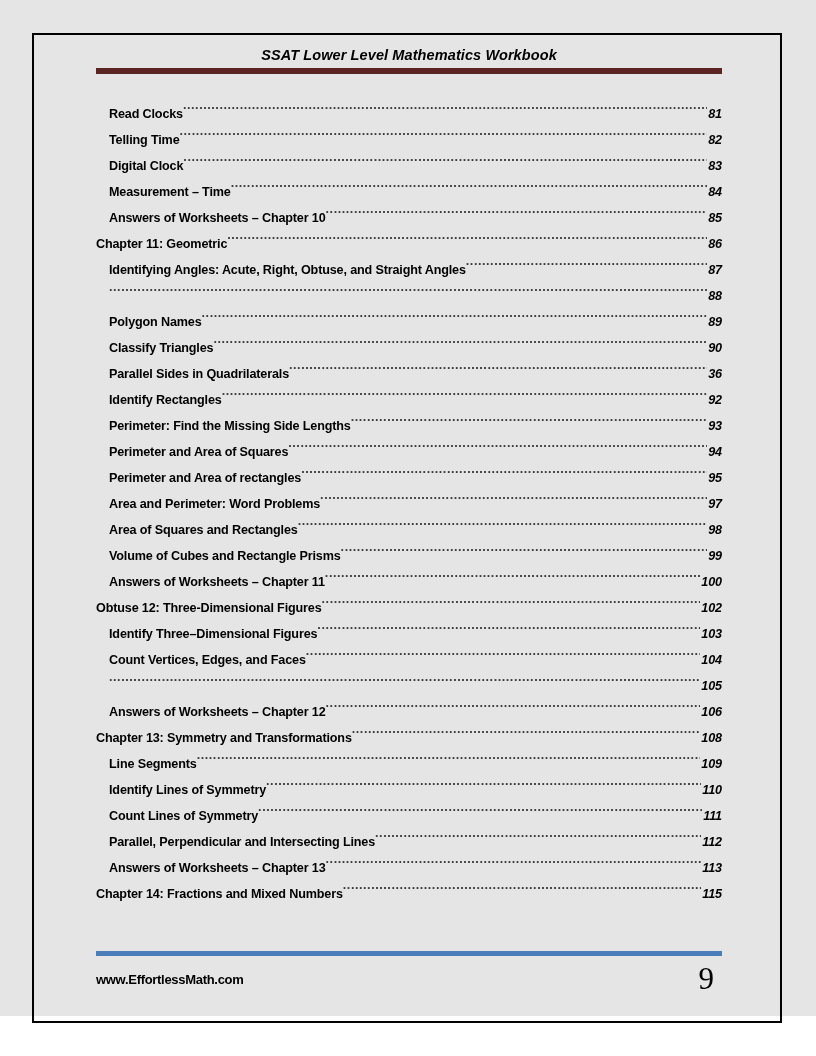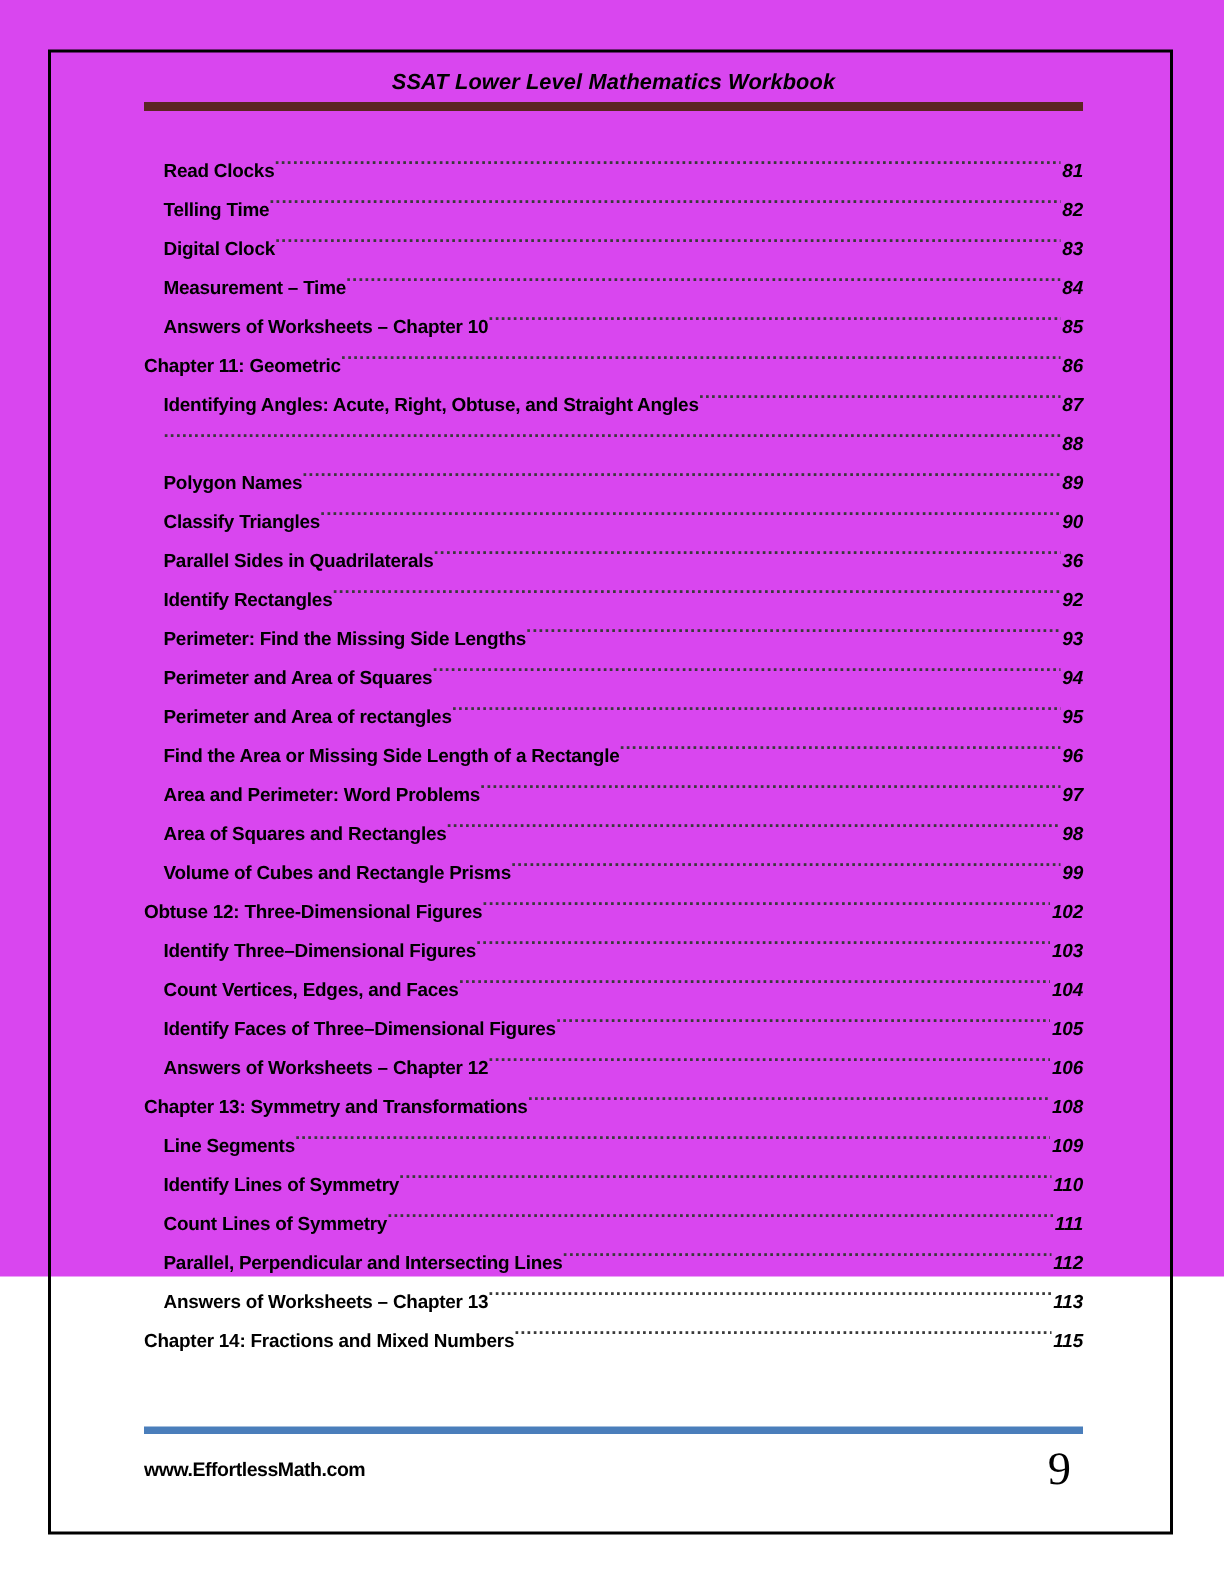--- a/index.html
+++ b/index.html
@@ -15,22 +15,22 @@
     font-family: "Liberation Sans", "DejaVu Sans", sans-serif;
     -webkit-font-smoothing: antialiased;
   }
 
   
   #page {
     position: absolute;
     left: 0;
     top: 0;
     width: 816px;
-    height: 851px;
-    background: #d946ef;
+    height: 1016px;
+    background: #e5e5e5;
   }
   #page-border {
     position: absolute;
     left: 32px;
     top: 33px;
     width: 750px;
     height: 990px;
     border: 2px solid #000000;
     box-sizing: border-box;
   }
@@ -237,56 +237,55 @@
         <span class="toc-label">Perimeter and Area of Squares</span>
         <span class="toc-leader"></span>
         <span class="toc-page">94</span>
       </div>
       <div class="toc-row level-section">
         <span class="toc-label">Perimeter and Area of rectangles</span>
         <span class="toc-leader"></span>
         <span class="toc-page">95</span>
       </div>
       <div class="toc-row level-section">
-        <span class="toc-label">Find the Area or Missing Side Length of a Rectangle</span>
-        <span class="toc-leader"></span>
-        <span class="toc-page">96</span>
-      </div>
-      <div class="toc-row level-section">
         <span class="toc-label">Area and Perimeter: Word Problems </span>
         <span class="toc-leader"></span>
         <span class="toc-page">97</span>
       </div>
       <div class="toc-row level-section">
         <span class="toc-label">Area of Squares and Rectangles </span>
         <span class="toc-leader"></span>
         <span class="toc-page">98</span>
       </div>
       <div class="toc-row level-section">
         <span class="toc-label">Volume of Cubes and Rectangle Prisms</span>
         <span class="toc-leader"></span>
         <span class="toc-page">99</span>
+      </div>
+      <div class="toc-row level-section">
+        <span class="toc-label">Answers of Worksheets – Chapter 11</span>
+        <span class="toc-leader"></span>
+        <span class="toc-page">100</span>
       </div>
       <div class="toc-row level-chapter">
         <span class="toc-label">Obtuse 12: Three-Dimensional Figures </span>
         <span class="toc-leader"></span>
         <span class="toc-page">102</span>
       </div>
       <div class="toc-row level-section">
         <span class="toc-label">Identify Three–Dimensional Figures </span>
         <span class="toc-leader"></span>
         <span class="toc-page">103</span>
       </div>
       <div class="toc-row level-section">
         <span class="toc-label">Count Vertices, Edges, and Faces </span>
         <span class="toc-leader"></span>
         <span class="toc-page">104</span>
       </div>
       <div class="toc-row level-section">
-        <span class="toc-label">Identify Faces of Three–Dimensional Figures</span>
         <span class="toc-leader"></span>
         <span class="toc-page">105</span>
       </div>
       <div class="toc-row level-section">
         <span class="toc-label">Answers of Worksheets – Chapter 12</span>
         <span class="toc-leader"></span>
         <span class="toc-page">106</span>
       </div>
       <div class="toc-row level-chapter">
         <span class="toc-label">Chapter 13: Symmetry and Transformations </span>

